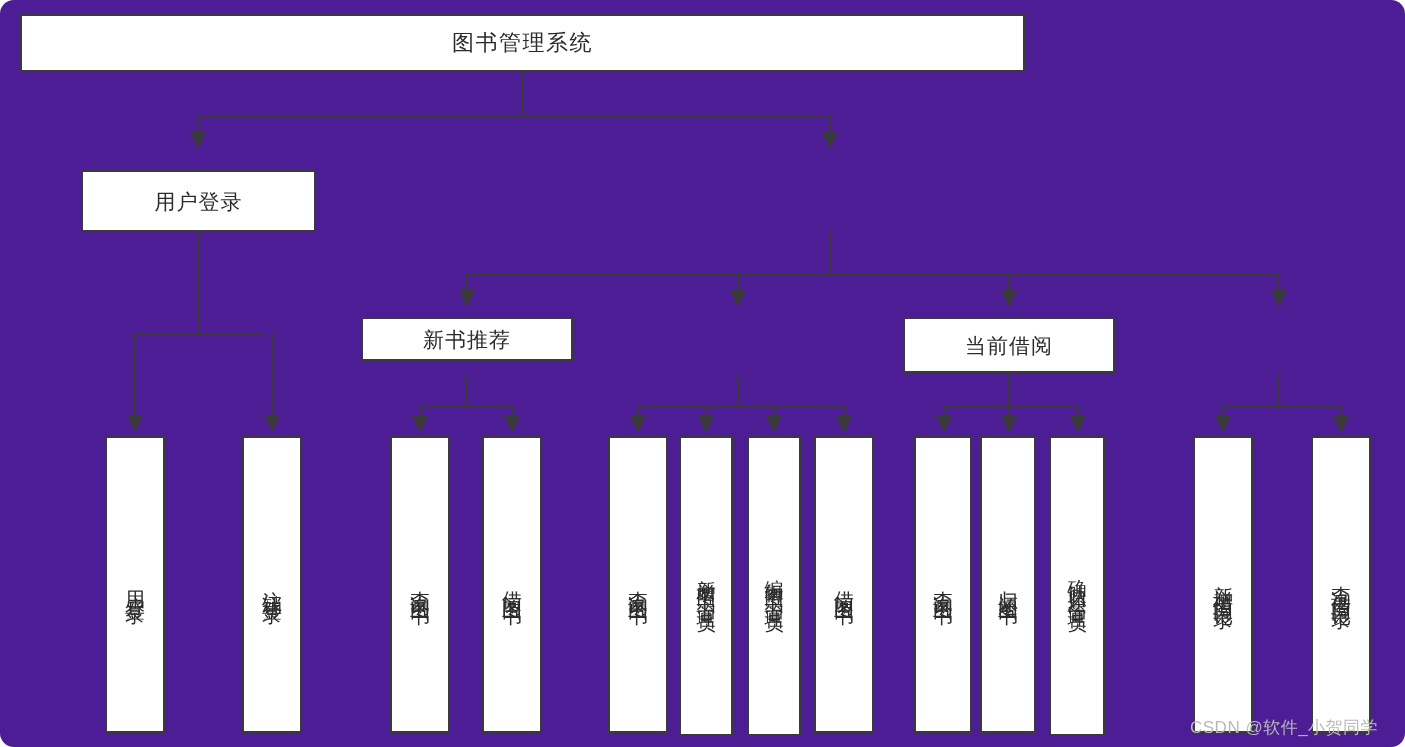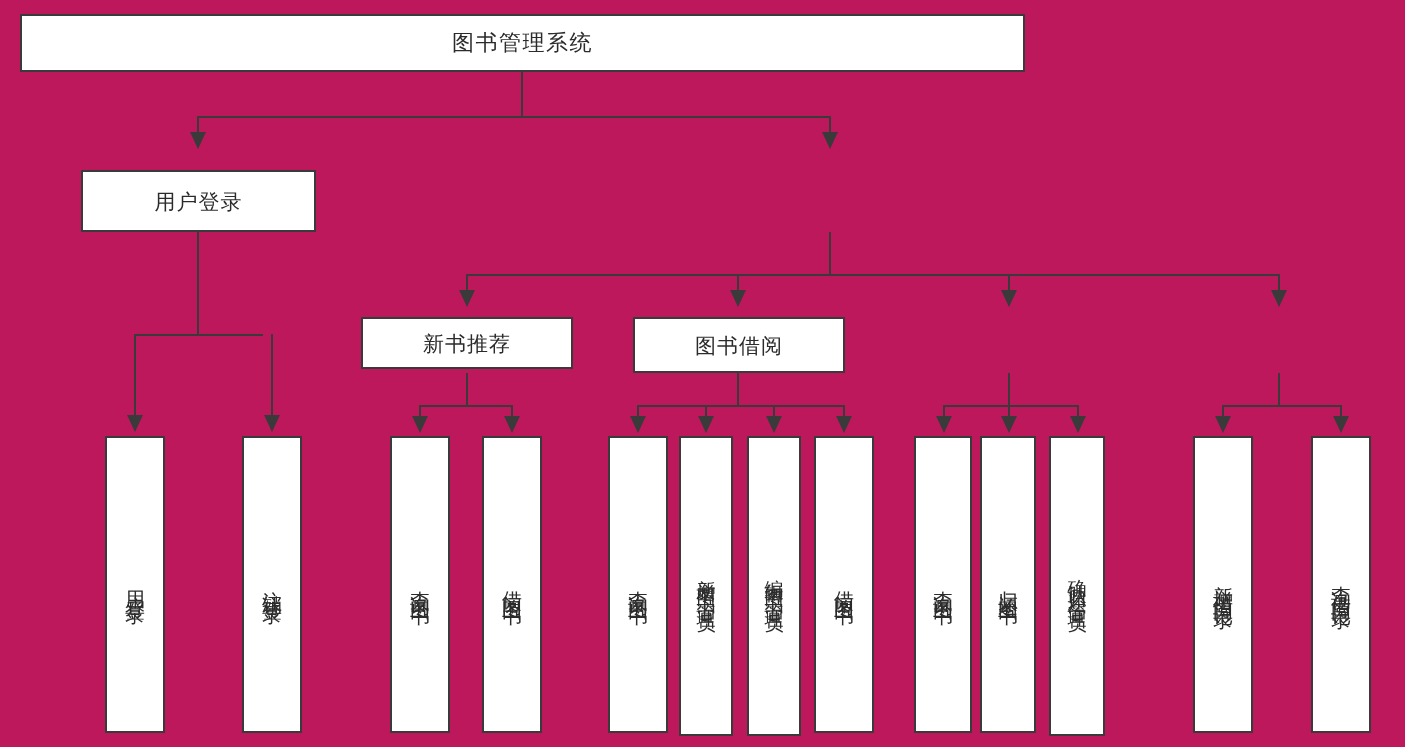--- a/index.html
+++ b/index.html
@@ -5,22 +5,23 @@
 <style>
   html,body{margin:0;padding:0;background:#ffffff;}
   body{
     font-family:"Liberation Sans","DejaVu Sans",sans-serif;
     -webkit-font-smoothing:antialiased;
   }
   #canvas{
     position:relative;
     width:1405px;
     height:747px;
-    background:#be185d;
+    background:#4c1d95;
     overflow:hidden;
+    border-radius:14px;
   }
   
   .node{
     position:absolute;
     box-sizing:border-box;
     background:#ffffff;
     border:2px solid #3a3a3a;
     display:flex;
     align-items:center;
     justify-content:center;
@@ -110,25 +111,25 @@
 
   <div class="seg vl" style="left:737px;top:274px;height:18px;"></div>
   <div class="arrow" style="left:730px;top:290px;"></div>
 
   <div class="seg vl" style="left:1008px;top:274px;height:18px;"></div>
   <div class="arrow" style="left:1001px;top:290px;"></div>
 
   <div class="seg vl" style="left:1278px;top:274px;height:18px;"></div>
   <div class="arrow" style="left:1271px;top:290px;"></div>
 
-  <div class="node h" style="left:361px;top:317px;width:212px;height:52px;">
+  <div class="node h" style="left:361px;top:317px;width:212px;height:44px;">
     <span>新书推荐</span>
   </div>
-  <div class="node h" style="left:633px;top:317px;width:212px;height:56px;">
-    <span>图书借阅</span>
+  <div class="node h" style="left:903px;top:317px;width:212px;height:56px;">
+    <span>当前借阅</span>
   </div>
 
   <div class="seg vl" style="left:466px;top:373px;height:34px;"></div>
   <div class="seg hl" style="left:419px;top:405px;width:93px;"></div>
   <div class="seg vl" style="left:419px;top:405px;height:12px;"></div>
   <div class="arrow" style="left:412px;top:416px;"></div>
   <div class="seg vl" style="left:511px;top:405px;height:12px;"></div>
   <div class="arrow" style="left:504px;top:416px;"></div>
 
   <div class="seg vl" style="left:737px;top:373px;height:34px;"></div>
@@ -195,14 +196,15 @@
     <span class="vtext">确认归还（管理员）</span>
   </div>
 
   <div class="node v" style="left:1193px;top:436px;width:60px;height:297px;">
     <span class="vtext">新增借阅记录</span>
   </div>
   <div class="node v" style="left:1311px;top:436px;width:60px;height:297px;">
     <span class="vtext">查询借阅记录</span>
   </div>
 
+  <div class="watermark" style="left:1190px;top:716px;">CSDN @软件_小贺同学</div>
 
 </div>
 
 </body></html>

